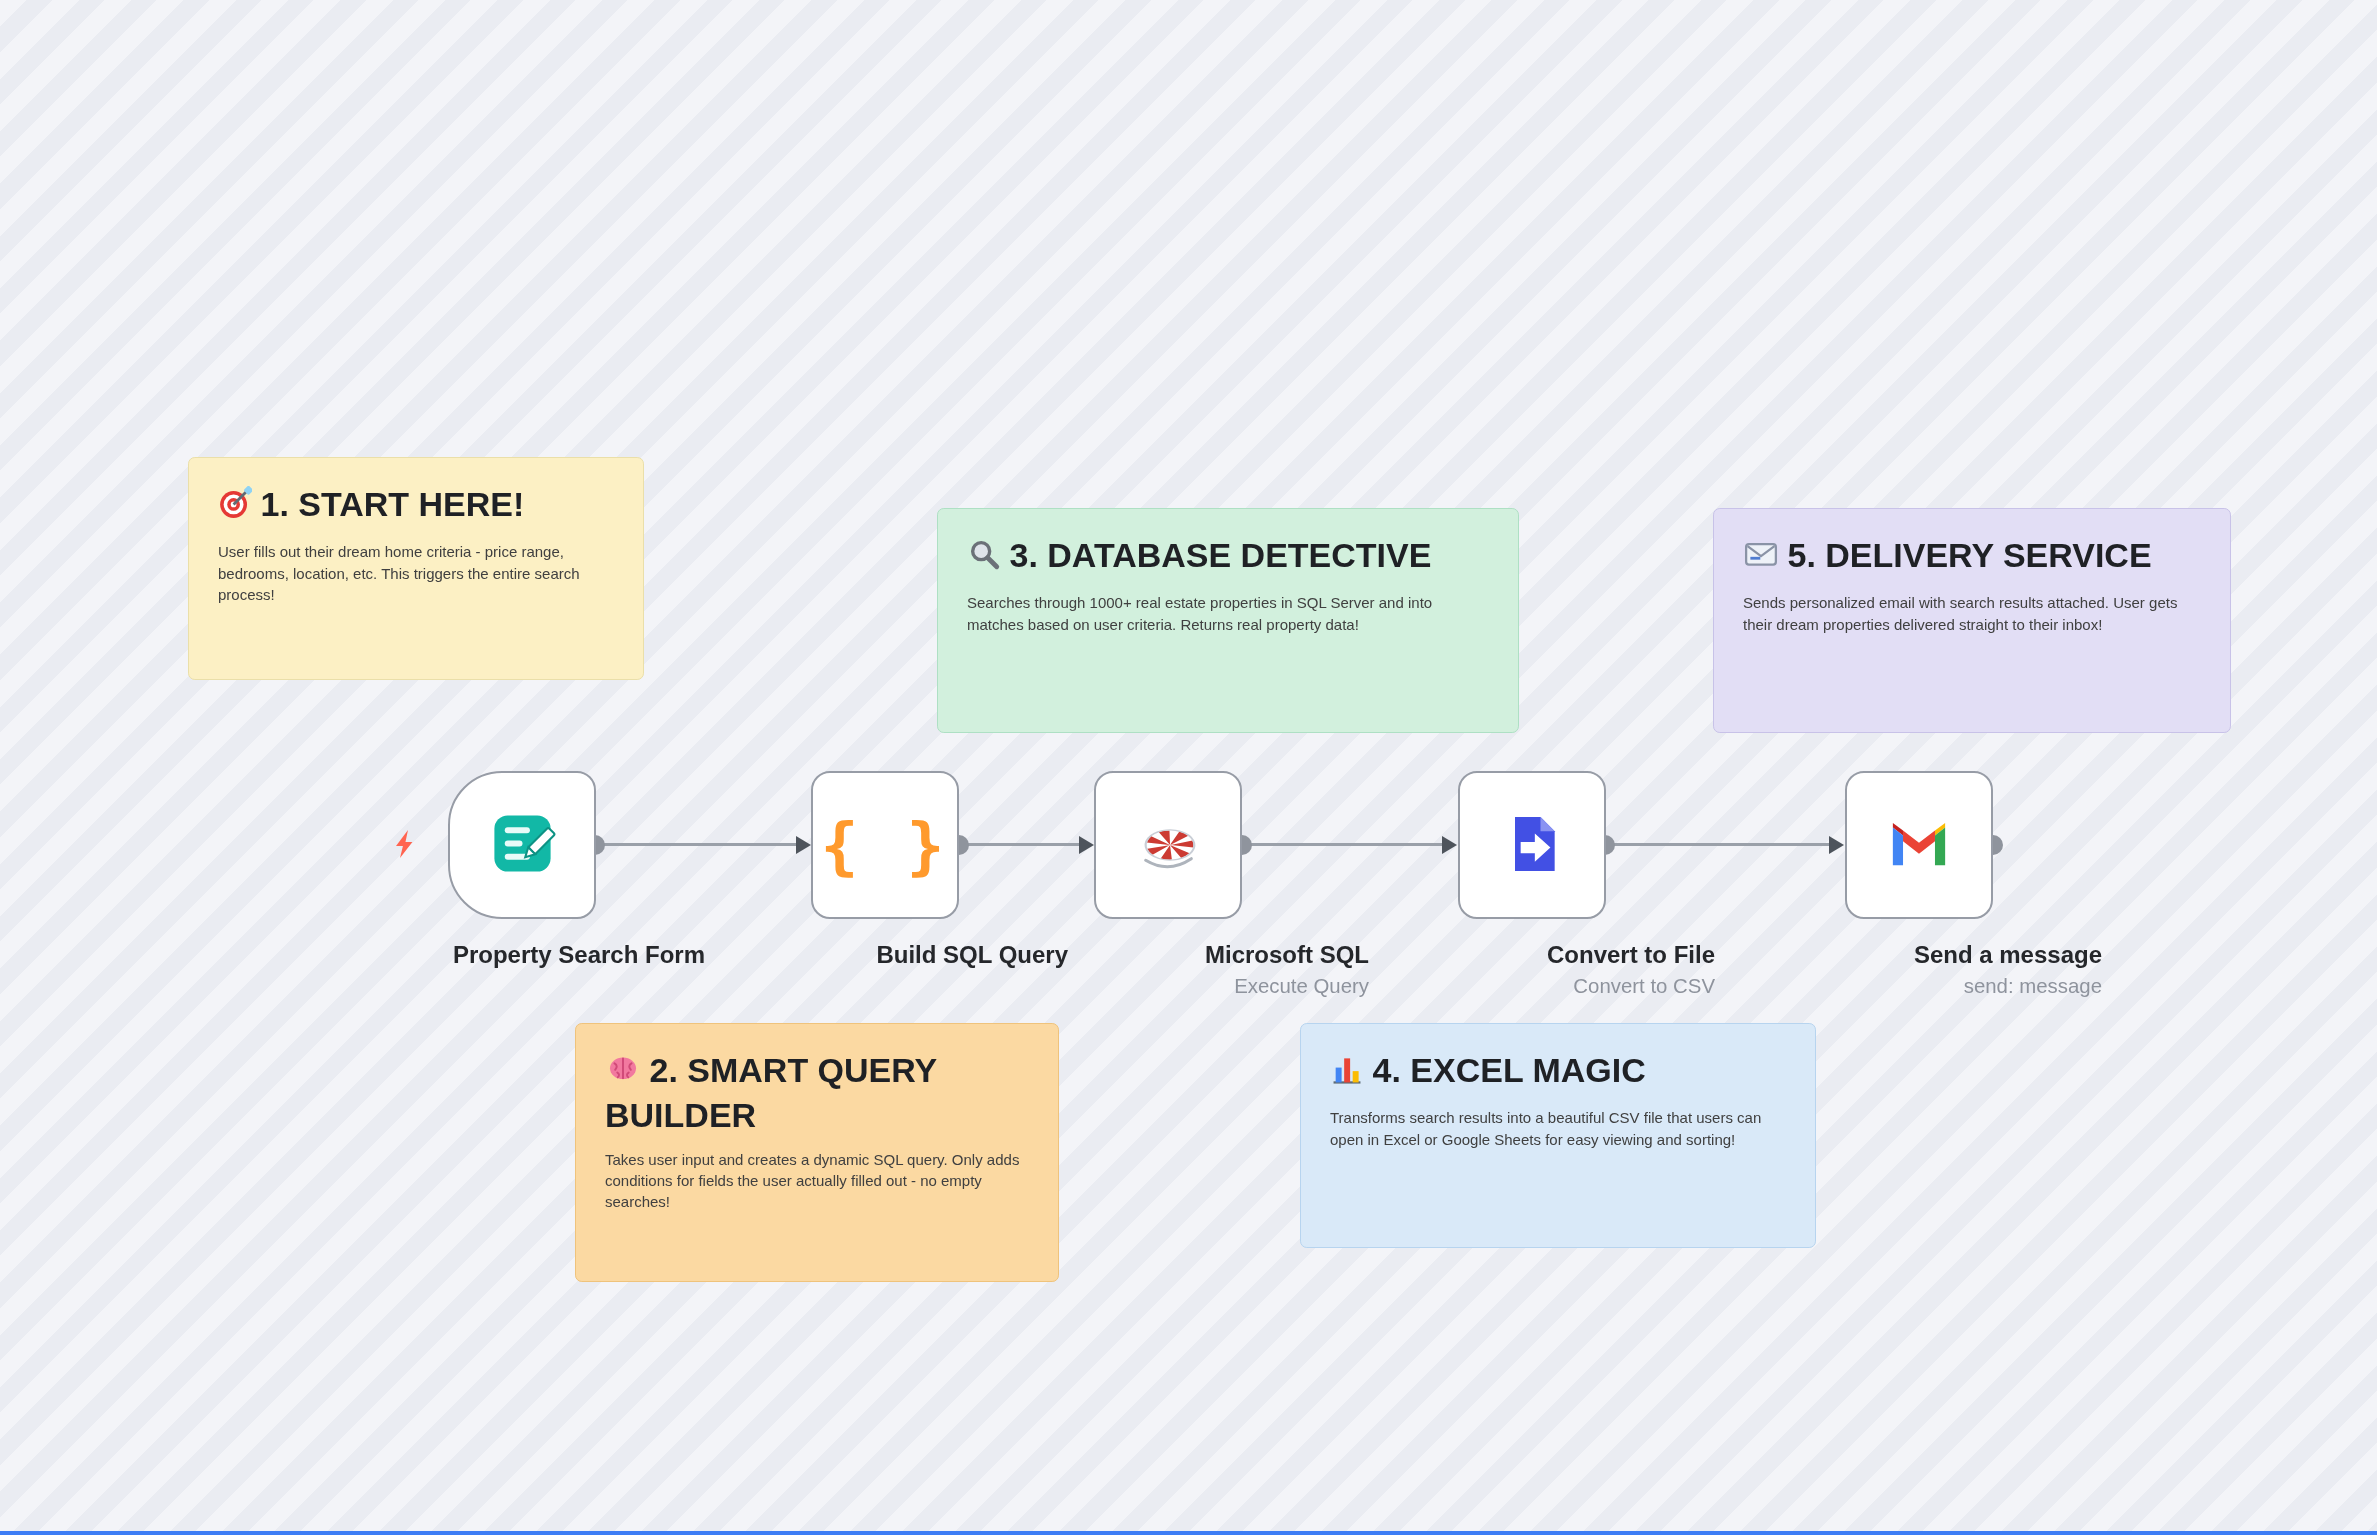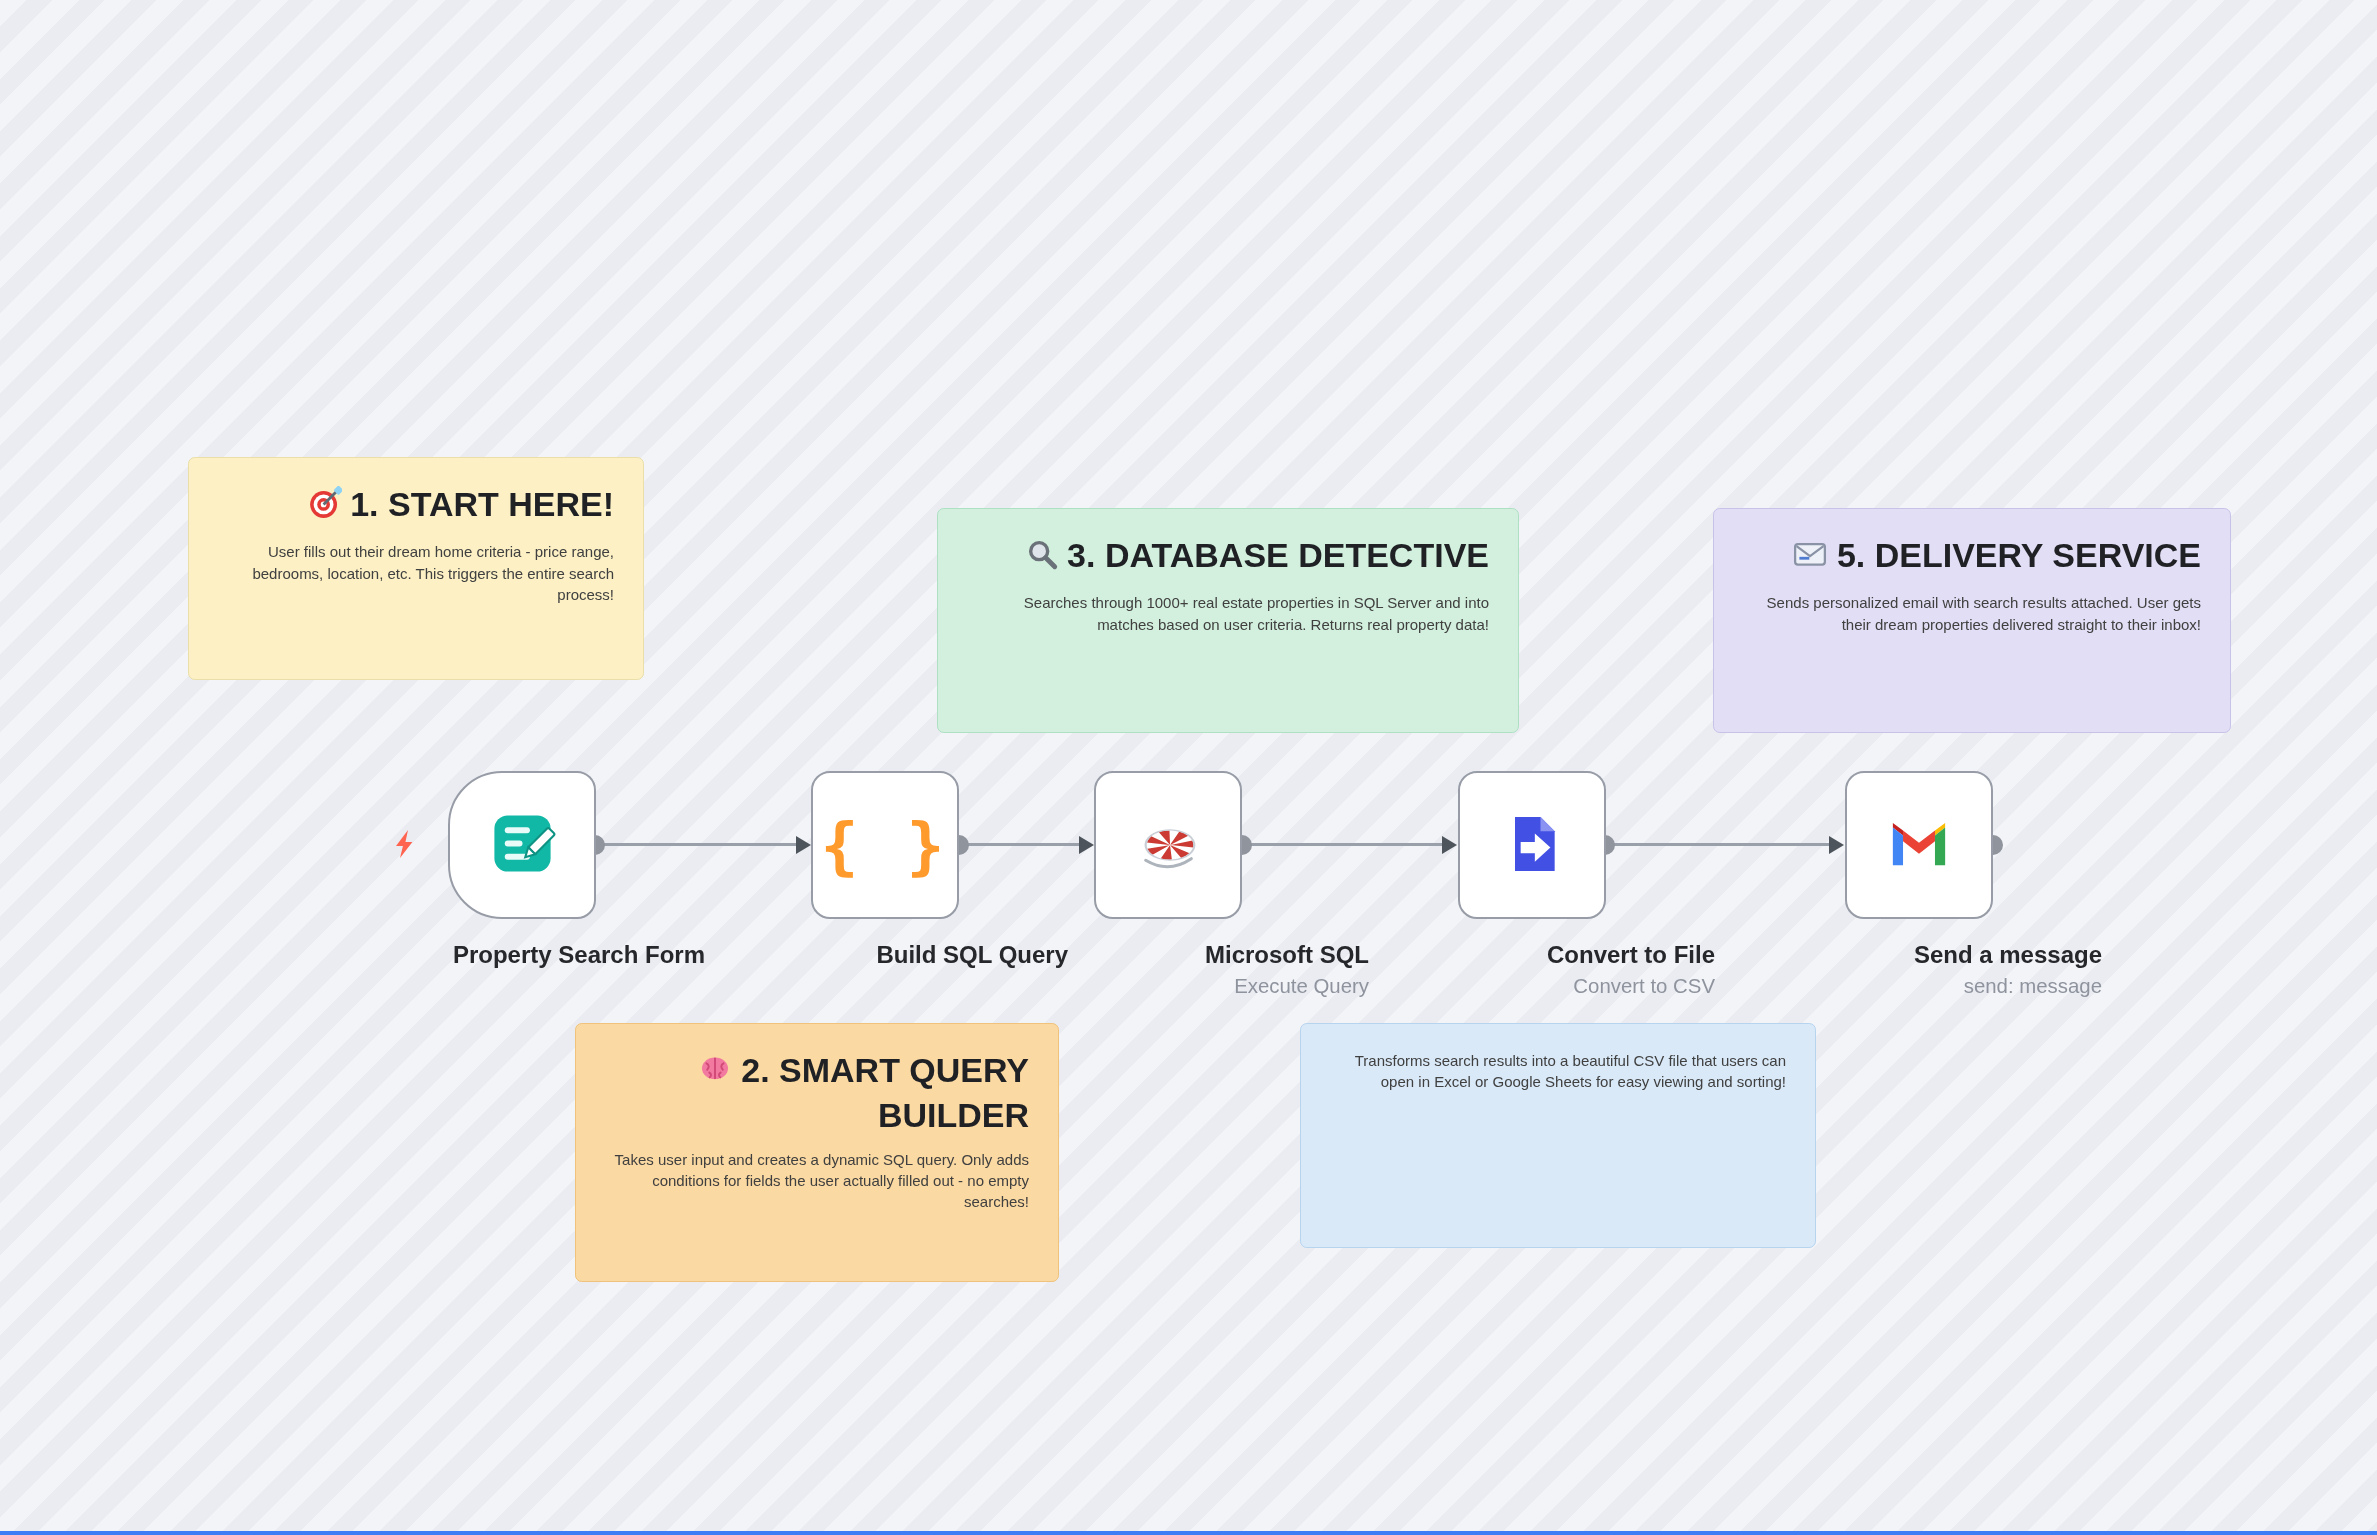--- a/index.html
+++ b/index.html
@@ -1,21 +1,21 @@
 <!DOCTYPE html>
 <html style="font-size:13.6px"><head>
 <meta charset="utf-8">
 <style>
   html,body{margin:0;padding:0;background:#e7e9ef;font-family:"Liberation Sans",sans-serif;}
   .canvas{
     position:relative;width:2377px;height:1536px;overflow:hidden;
     background:repeating-linear-gradient(135deg,#f3f4f8 0px,#f3f4f8 19px,#eaecf2 19px,#eaecf2 37px);
   }
   
-  .sticky{position:absolute;box-sizing:border-box;border-radius:6.8px;padding:25.5px 29px;border:1.7px solid transparent;text-align:right;}
+  .sticky{position:absolute;box-sizing:border-box;border-radius:6.8px;padding:25.5px 29px;border:1.7px solid transparent;}
   .note-1{left:188px;top:457px;width:456px;min-height:223px;background:#fcf0c4;border-color:#eadfa9;}
   .note-2{left:575px;top:1023px;width:484px;min-height:259px;background:#fbd9a2;border-color:#efc37c;}
   .note-3{left:937px;top:508px;width:582px;min-height:225px;background:#d2f0dd;border-color:#aee0c4;}
   .note-4{left:1300px;top:1023px;width:516px;min-height:225px;background:#d9e9f8;border-color:#b7d4ef;}
   .note-5{left:1713px;top:508px;width:518px;min-height:225px;background:#e2def5;border-color:#c8c2e8;}
   .sticky-title{font-size:34px;font-weight:700;color:#1f2125;line-height:1.22;margin-bottom:12px;display:block;}
   .sticky-title .emoji{display:inline-block;vertical-align:-4.3px;margin-right:8.5px;}
   .sticky-body{font-size:15px;color:#404040;line-height:1.42;}
   
   .node{position:absolute;top:771px;width:148px;height:148px;background:#ffffff;border:2.6px solid #979ca6;
@@ -91,20 +91,30 @@
         <svg width="36" height="34" viewBox="0 0 24 24">
             <ellipse cx="12" cy="11.5" rx="9.2" ry="7.6" fill="#f2799f"></ellipse>
             <path d="M12 4.5 V18.5 M6 8c2 1 2 3 .5 4.5M18 8c-2 1-2 3-.5 4.5M8 14.5c1.5.8 1.5 2.4.3 3.4M16 14.5c-1.5.8-1.5 2.4-.3 3.4" stroke="#d14a78" stroke-width="1.4" fill="none" stroke-linecap="round"></path>
           </svg>
       </span><span>2. SMART QUERY BUILDER</span>
     </div>
     <div class="sticky-body">Takes user input and creates a dynamic SQL query. Only adds conditions for fields the user actually filled out - no empty searches!</div>
   </div>
 
   <div class="sticky note-4">
+    <div class="sticky-title">
+      <span class="emoji">
+        <svg width="34" height="34" viewBox="0 0 24 24">
+            <line x1="2.5" y1="21.5" x2="21.5" y2="21.5" stroke="#5f6b74" stroke-width="1.6"></line>
+            <rect x="4" y="11" width="4.2" height="10.5" fill="#4285f4"></rect>
+            <rect x="10" y="4.5" width="4.2" height="17" fill="#ea4335"></rect>
+            <rect x="16" y="13.5" width="4.2" height="8" fill="#fbbc04"></rect>
+          </svg>
+      </span><span>4. EXCEL MAGIC</span>
+    </div>
     <div class="sticky-body">Transforms search results into a beautiful CSV file that users can open in Excel or Google Sheets for easy viewing and sorting!</div>
   </div>
 
   <span class="bolt">
     <svg width="32" height="34" viewBox="0 0 24 24">
         <path d="M13.5 1.5 L4.5 13.5 h5.2 L7.5 22.5 l9.3-12 h-5.2 z" fill="#ff6450"></path>
       </svg>
   </span>
 
   <div class="conn-line" style="left:596px;width:202px;"></div>

